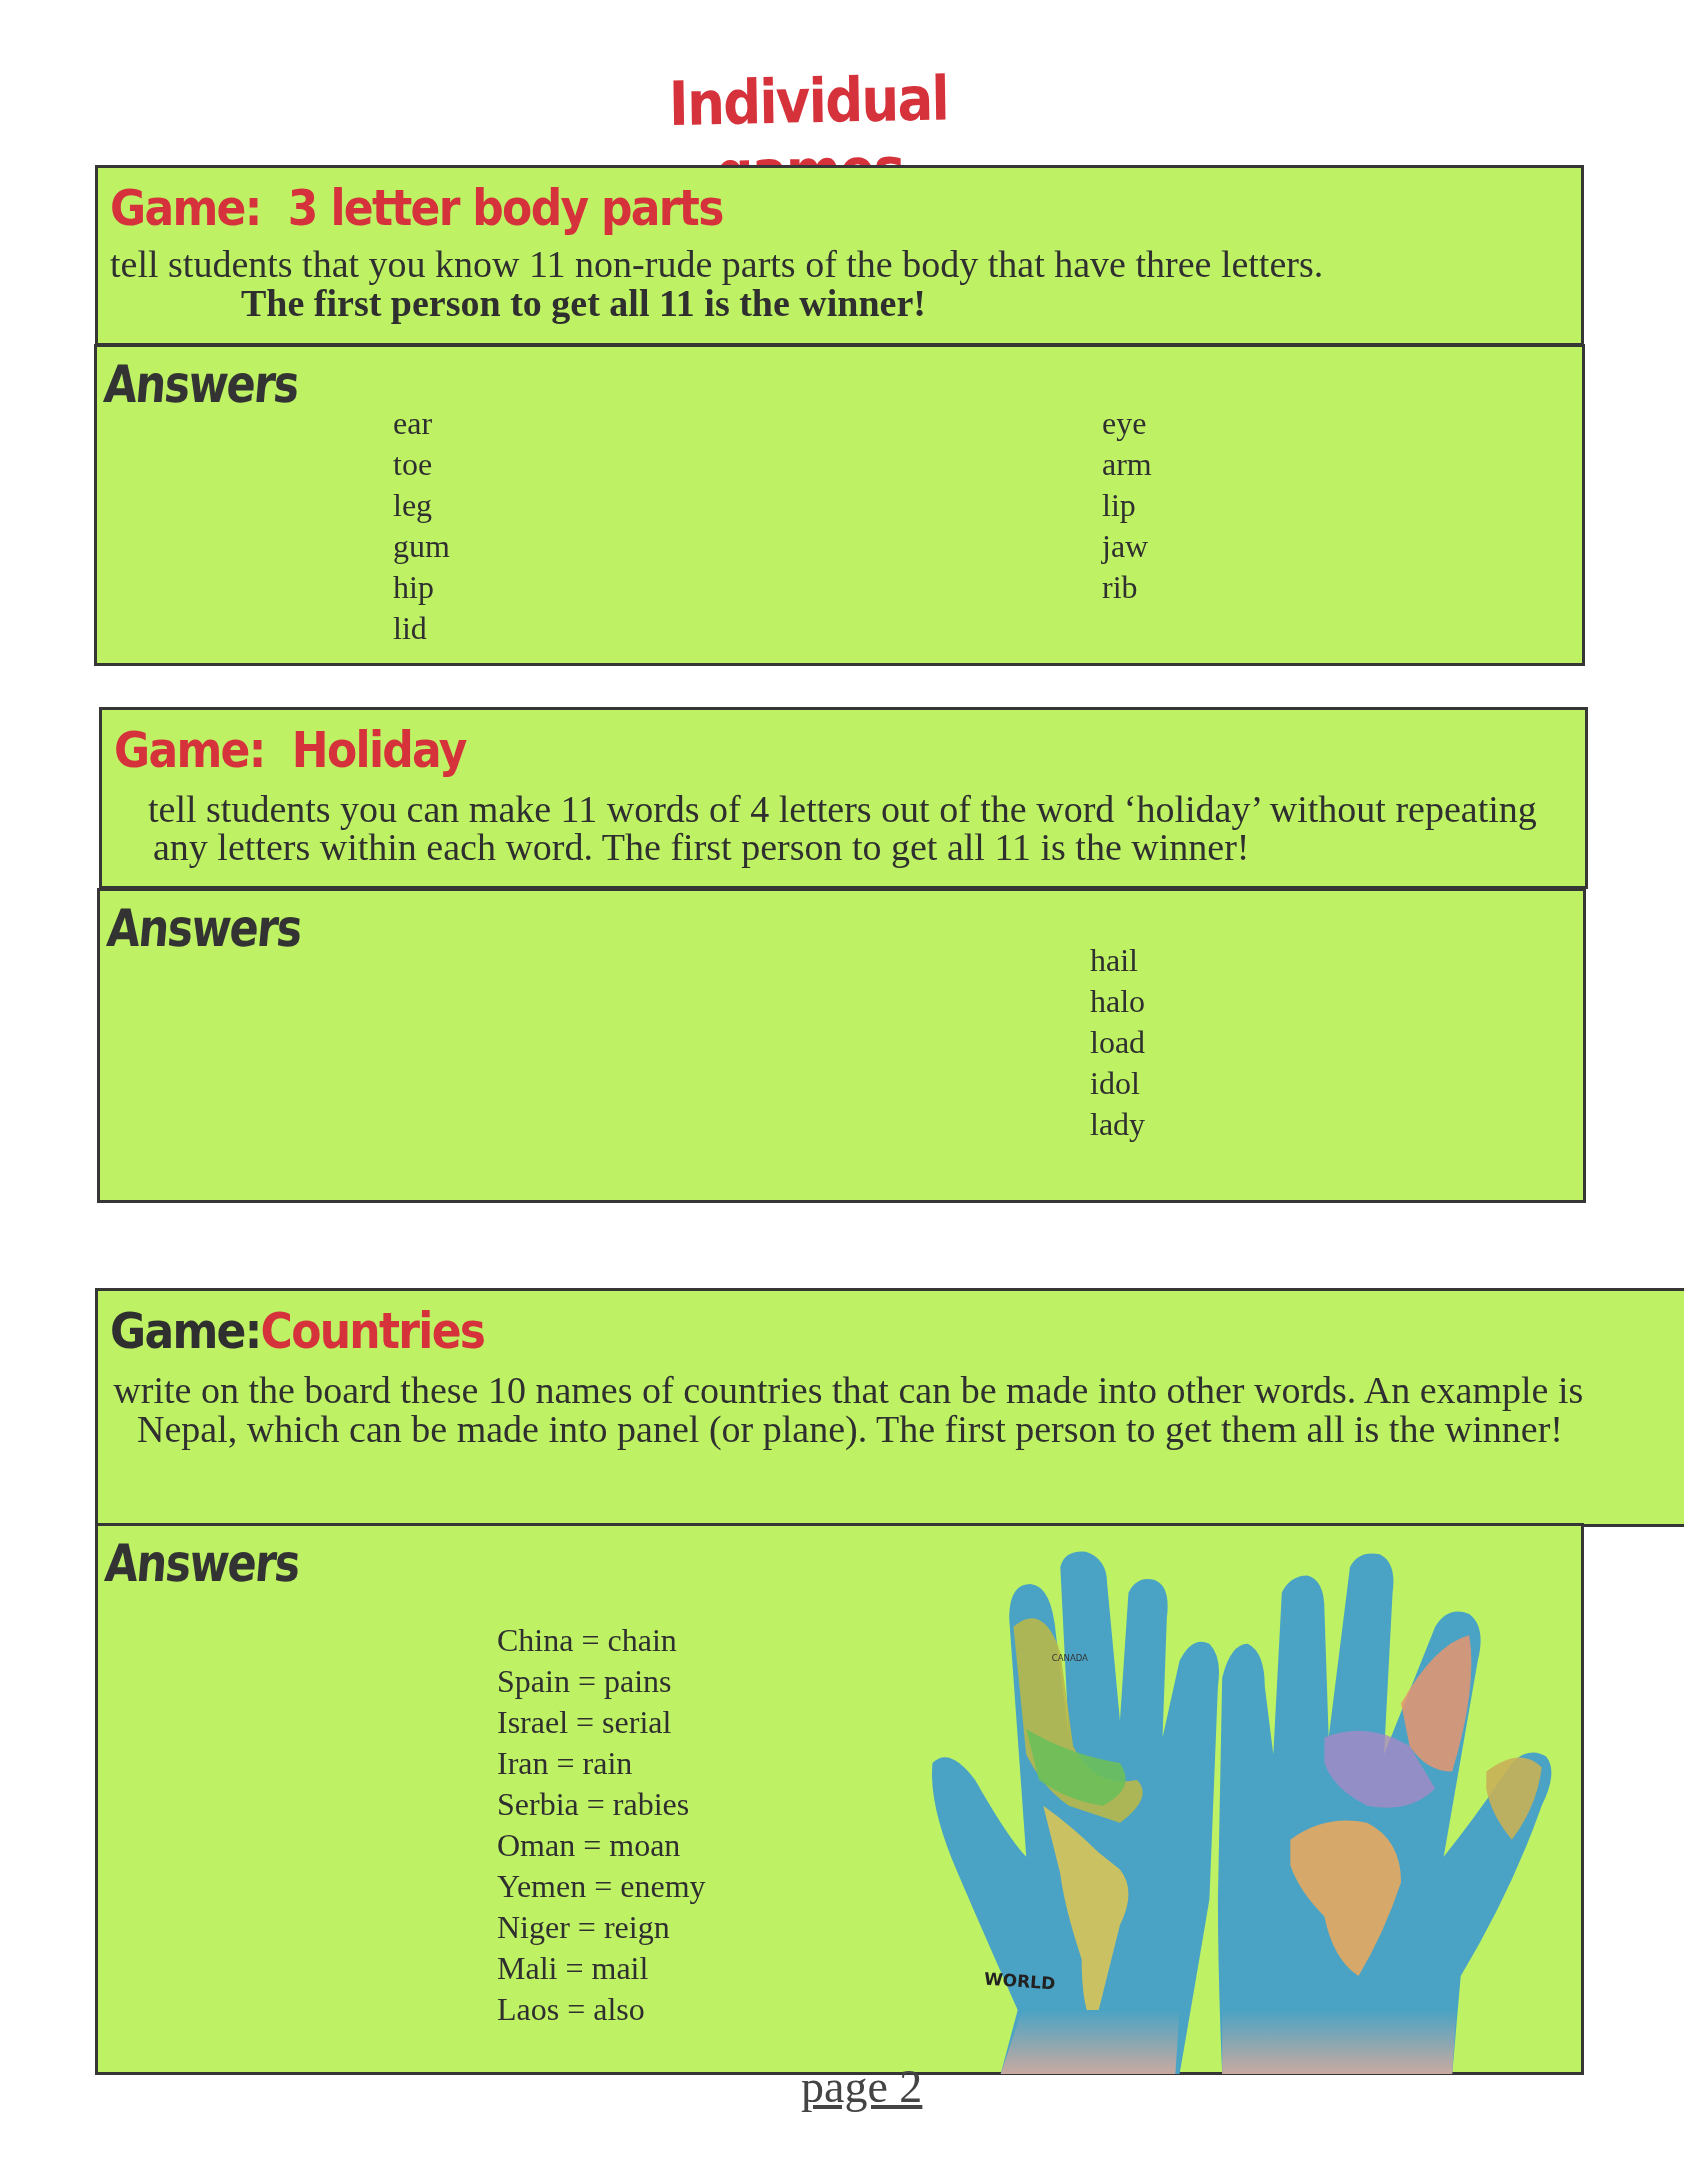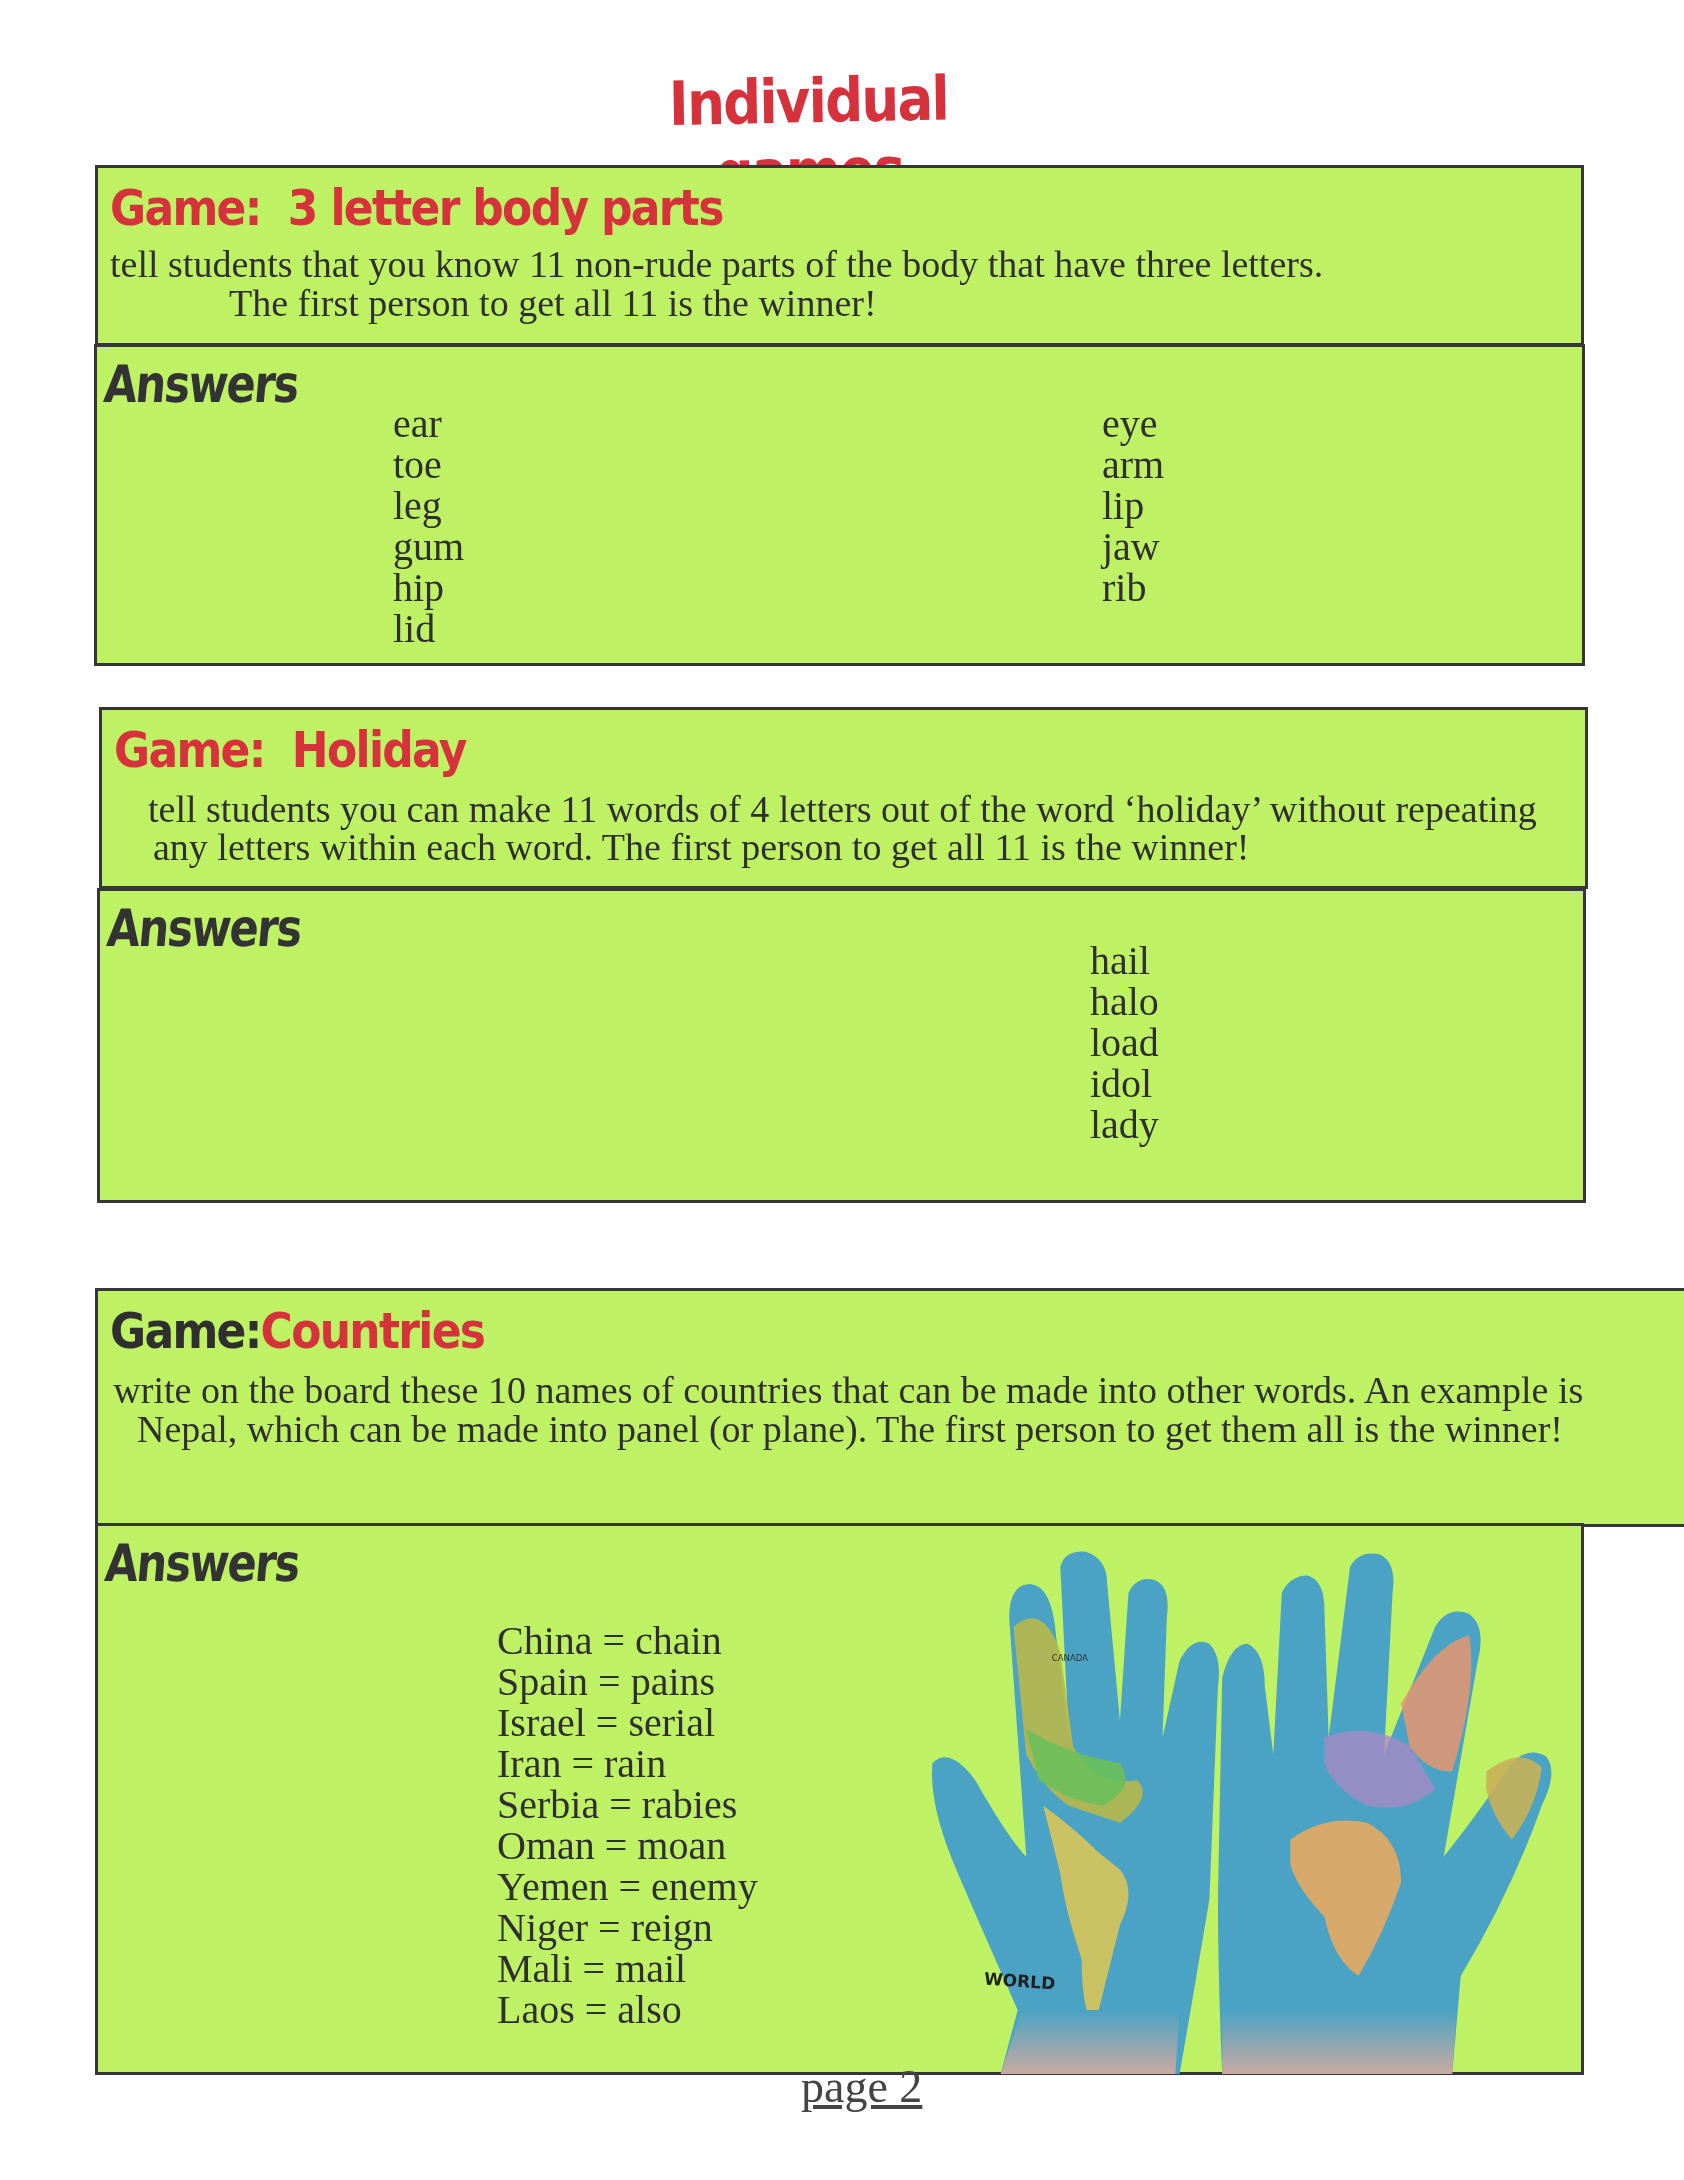--- a/index.html
+++ b/index.html
@@ -10,37 +10,37 @@
     letter-spacing:-1.7px; transform:scaleY(1.15) rotate(-1deg); }
   .box { position:absolute; border:3.4px solid #363636; box-sizing:border-box; background:#bef264; }
   .game-title { position:absolute; left:12px; top:10.2px; font-family:"DejaVu Sans", sans-serif;
     font-weight:bold; font-size:44px; color:#d6323c; letter-spacing:-1.7px; transform-origin:left top;
     transform:scaleY(1.15); white-space:nowrap; }
   .game-title .dark { color:#2f2f2f; }
   .desc { position:absolute; left:12px; font-size:38px; line-height:39px; color:#2f2f2f; }
   .answers-label { position:absolute; left:10.2px; top:6.8px; font-family:"DejaVu Sans", sans-serif;
     font-weight:bold; font-size:43px; color:#333; letter-spacing:-1.7px; transform-origin:left top;
     transform:scaleY(1.2) skewX(-6deg); }
-  .col { position:absolute; font-size:40px; line-height:41px; color:#2f2f2f; }
+  .col { position:absolute; font-size:32px; line-height:41px; color:#2f2f2f; }
   .col div { white-space:nowrap; }
   .footer { position:absolute; left:801px; top:2060px; font-size:46px; color:#444;text-decoration:underline; }
   .hands { position:absolute; left:924px; top:1533px; width:656px; height:541px; }
 </style>
 </head>
 <body>
 
 <div class="page-title">Individual games</div>
 
 <div class="box" style="left:95px;top:165px;width:1489px;height:181px;">
   <div class="game-title">
     <span>Game:</span>&nbsp;
     <span>3 letter body parts</span>
   </div>
   <div class="desc" style="top:77px;">tell students that you know 11 non-rude parts of the body that have three letters.</div>
-  <div class="desc" style="top:116px;left:131px;">The first person to get all 11 is the winner!</div>
+  <div class="desc" style="top:116px;left:143px;font-weight:bold;">The first person to get all 11 is the winner!</div>
 </div>
 <div class="box" style="left:94px;top:344px;width:1491px;height:322px;">
   <div class="answers-label">Answers</div>
   <div class="col" style="left:296px;top:56px;">
     <div>ear</div>
     <div>toe</div>
     <div>leg</div>
     <div>gum</div>
     <div>hip</div>
     <div>lid</div>

